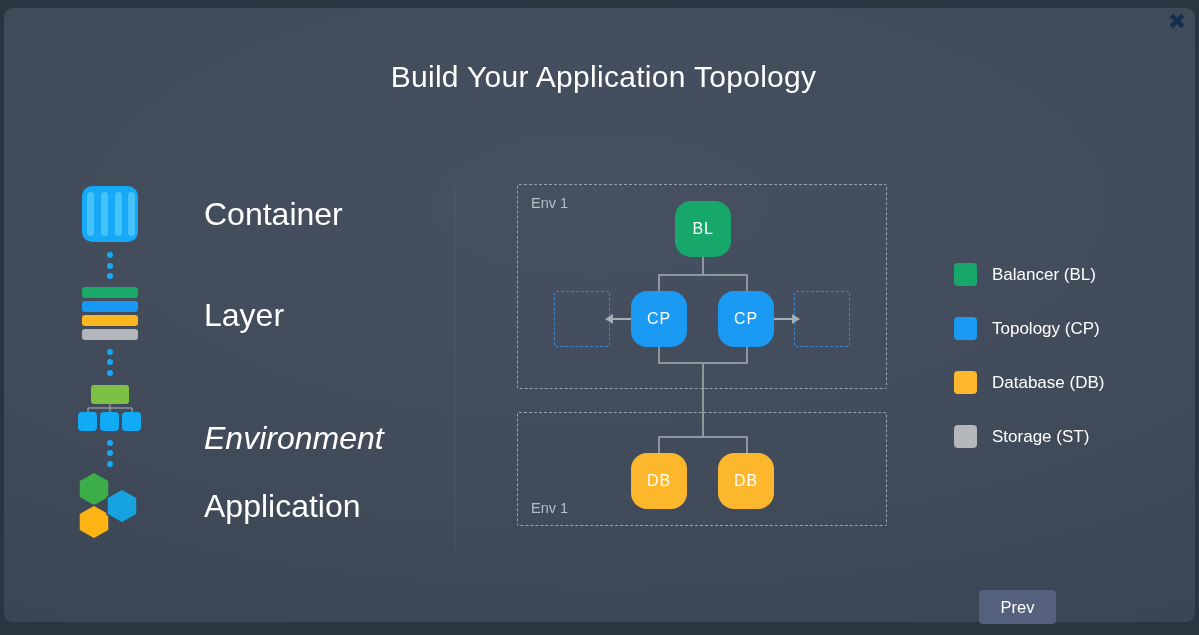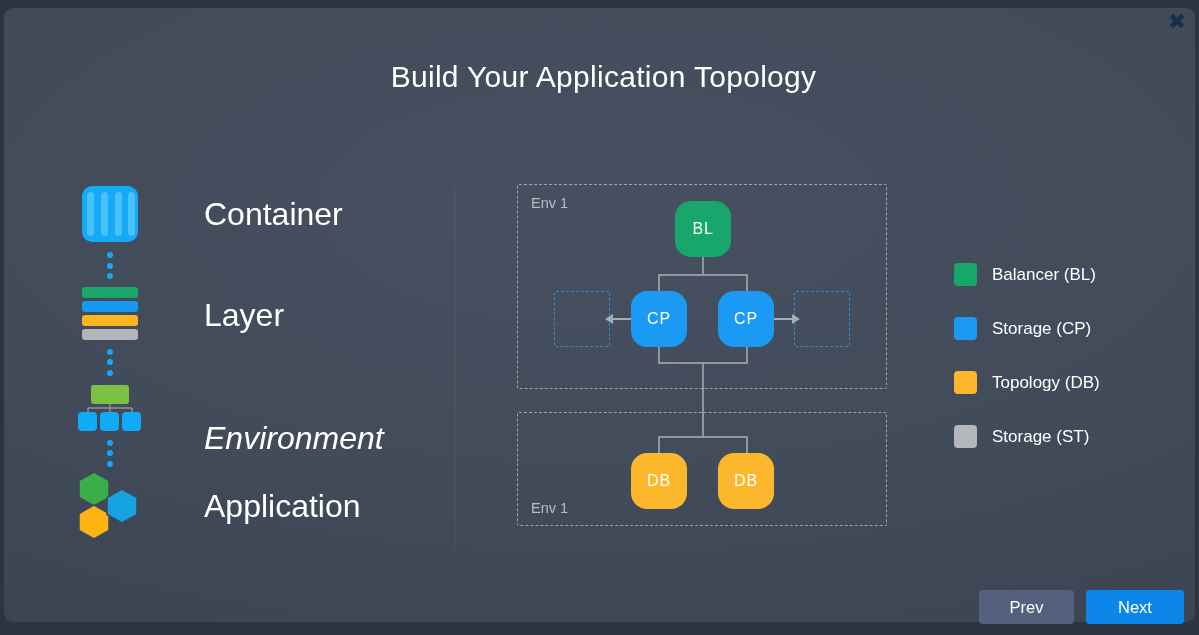--- a/index.html
+++ b/index.html
@@ -65,21 +65,21 @@
   
   .legend-swatch { position:absolute; left:950px; width:23px; height:23px; border-radius:4px; }
   .legend-label  { position:absolute; left:988px; height:23px; line-height:24px; color:#ffffff; font-size:17px; }
 
   
   .btn {
     position:absolute; top:582px; height:34px; border:none; border-radius:4px;
     color:#ffffff; font-size:16.5px; font-family:"Liberation Sans","DejaVu Sans",sans-serif;
     cursor:pointer;
   }
-  .btn-prev { left:975px; width:95px; }
+  .btn-prev { left:975px; width:77px; }
   .btn-next { left:1082px; width:98px; }
 </style>
 </head>
 <body>
 
 <div class="stage">
   <div class="modal">
 
     <h1 class="title">Build Your Application Topology</h1>
 
@@ -179,27 +179,26 @@
       <div class="node" style="left: 714px; top: 283px; background: rgb(27, 154, 243);">CP</div>
       <div class="node" style="left: 627px; top: 445px; background: rgb(252, 183, 45);">DB</div>
       <div class="node" style="left: 714px; top: 445px; background: rgb(252, 183, 45);">DB</div>
     </div>
 
     <div>
       <span class="legend-swatch" style="top: 255px; background: rgb(24, 167, 107);"></span>
       <span class="legend-label" style="top:255px;">Balancer (BL)</span>
 
       <span class="legend-swatch" style="top: 309px; background: rgb(27, 154, 243);"></span>
-      <span class="legend-label" style="top:309px;">Storage (CP)</span>
+      <span class="legend-label" style="top:309px;">Topology (CP)</span>
 
       <span class="legend-swatch" style="top: 363px; background: rgb(252, 183, 45);"></span>
-      <span class="legend-label" style="top:363px;">Topology (DB)</span>
+      <span class="legend-label" style="top:363px;">Database (DB)</span>
 
       <span class="legend-swatch" style="top: 417px; background: rgb(180, 184, 188);"></span>
       <span class="legend-label" style="top:417px;">Storage (ST)</span>
     </div>
 
     <button class="btn btn-prev" style="background: rgb(85, 96, 124);">Prev</button>
-    <button class="btn btn-next" style="background: rgb(12, 135, 233);">Next</button>
   </div>
 
   <button class="close-btn">✖</button>
 </div>
 
 </body></html>

